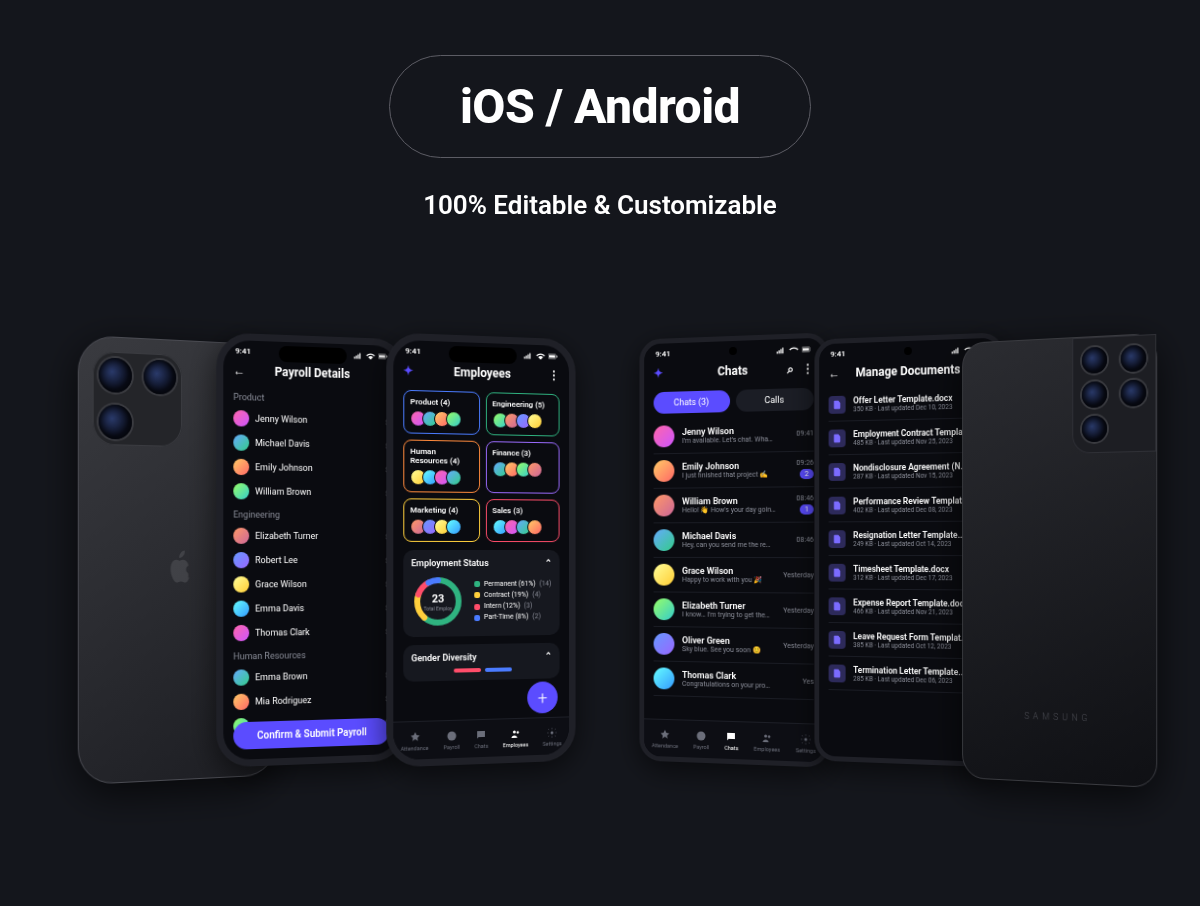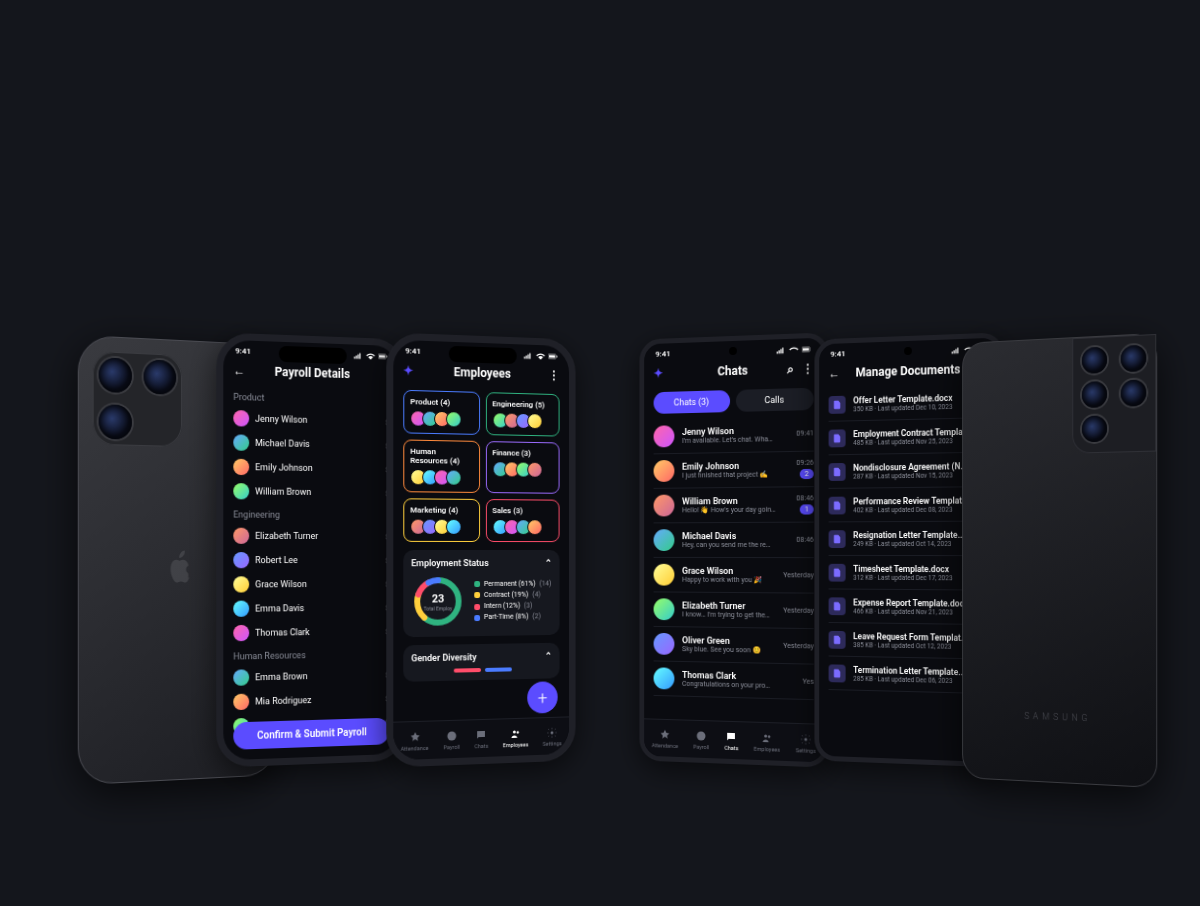--- a/index.html
+++ b/index.html
@@ -82,20 +82,22 @@
   
   .tiltL{transform:perspective(1400px) rotateY(14deg)}
   .tiltR{transform:perspective(1400px) rotateY(-14deg)}
   .tiltLs{transform:perspective(1400px) rotateY(18deg)}
   .tiltRs{transform:perspective(1400px) rotateY(-18deg)}
 </style>
 </head>
 <body>
 
 <div class="hero">
+  <div class="pill">iOS / Android</div>
+  <div class="sub">100% Editable &amp; Customizable</div>
 </div>
 
 <div class="stage">
 
   <div class="back-iphone tiltLs" style="left:75px;top:20px">
     <div class="cam-island">
       <div class="lens" style="top:6px;left:6px"></div>
       <div class="lens" style="top:6px;right:6px"></div>
       <div class="lens" style="bottom:6px;left:6px"></div>
     </div>

